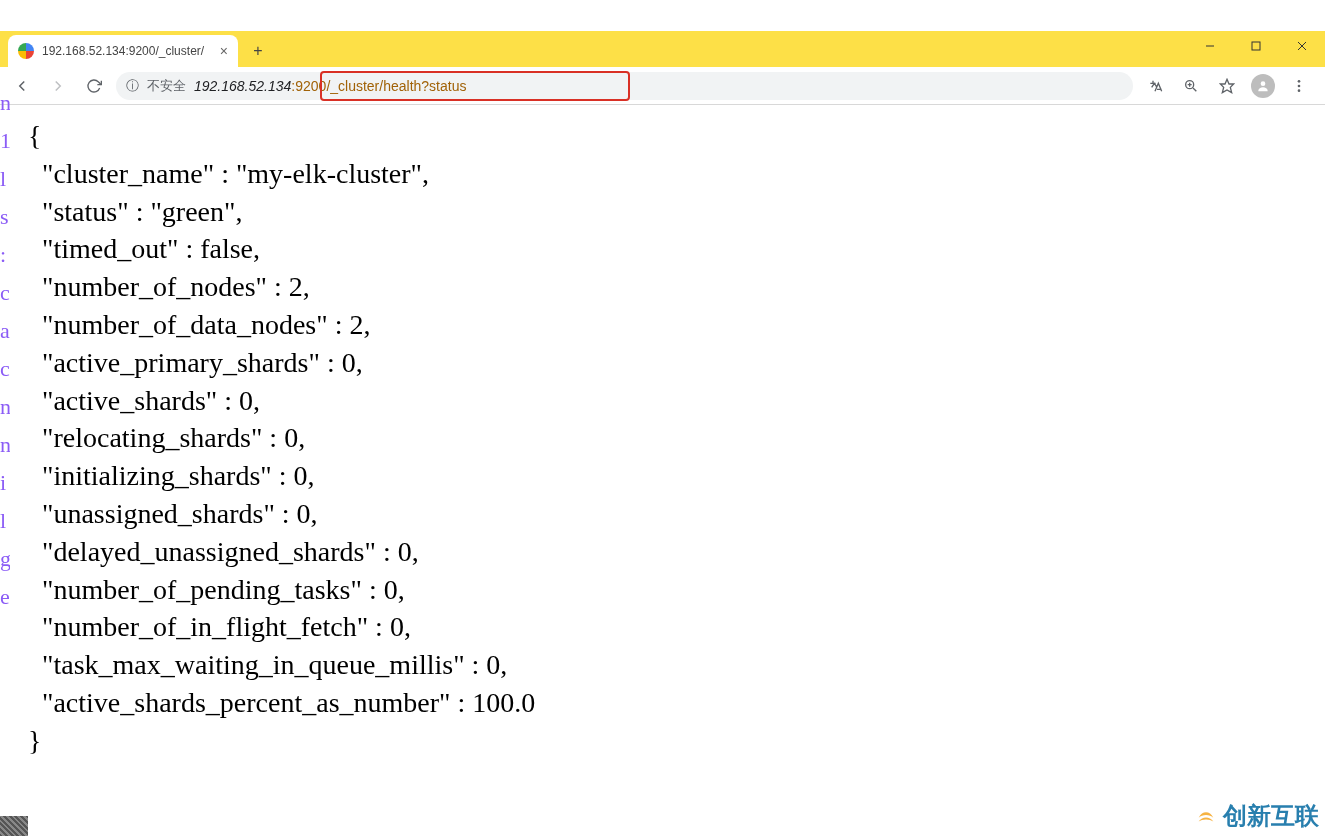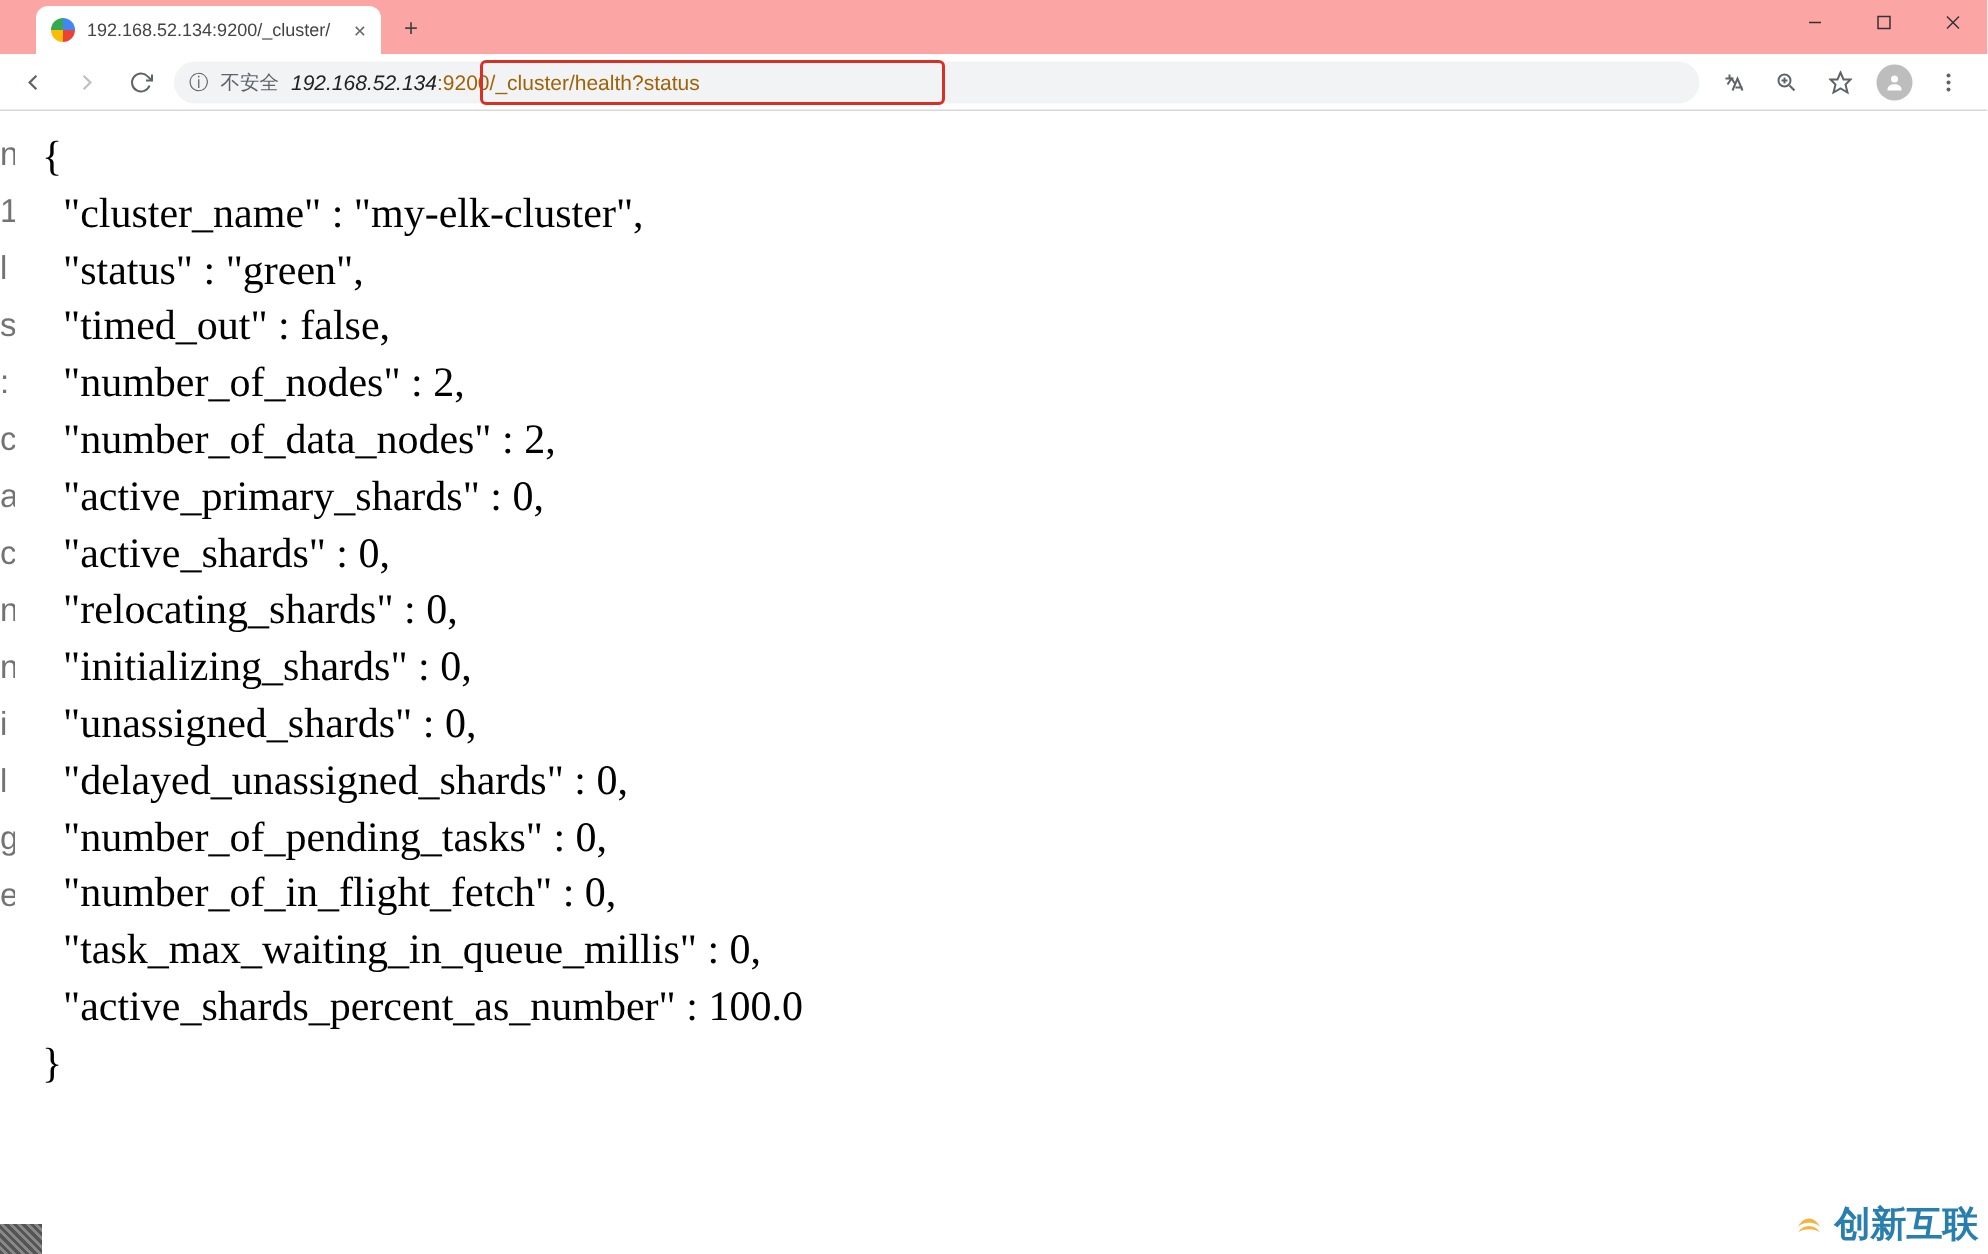--- a/index.html
+++ b/index.html
@@ -7,25 +7,26 @@
     font-family: "Segoe UI", Tahoma, sans-serif;
     background: #fff;
     width: 1325px;
     height: 836px;
     overflow: hidden;
     position: relative;
   }
   
   .titlebar {
     height: 36px;
-    background: #fca5a5;
+    background: #fde047;
     display: flex;
     align-items: flex-end;
-    padding-left: 24px;
+    padding-left: 8px;
     position: relative;
+    margin-top: 31px;
   }
   .tab {
     background: #fff;
     height: 32px;
     width: 230px;
     border-top-left-radius: 8px;
     border-top-right-radius: 8px;
     display: flex;
     align-items: center;
     padding: 0 10px;
@@ -114,24 +115,24 @@
     font-family: "SimSun","NSimSun","KaiTi",serif;
     font-size: 28px;
     line-height: 1.35;
     color:#000;
     white-space:pre;
   }
   
   .leftedge {
     position:absolute;
     left:0; top:84px;
-    font-family: Liberation Sans, sans-serif;
+    font-family: Liberation Serif, serif;
     font-size:22px;
     line-height:38px;
-    color:#737373;
+    color:#8b5cf6;
     width:10px;
     overflow:hidden;
     letter-spacing:-1px;
     pointer-events:none;
   }
   
   .bottomstrip {
     position:absolute; bottom:0; left:0;
     height:20px; width:28px;
     background:repeating-linear-gradient(45deg,#555,#555 2px,#888 2px,#888 4px);

